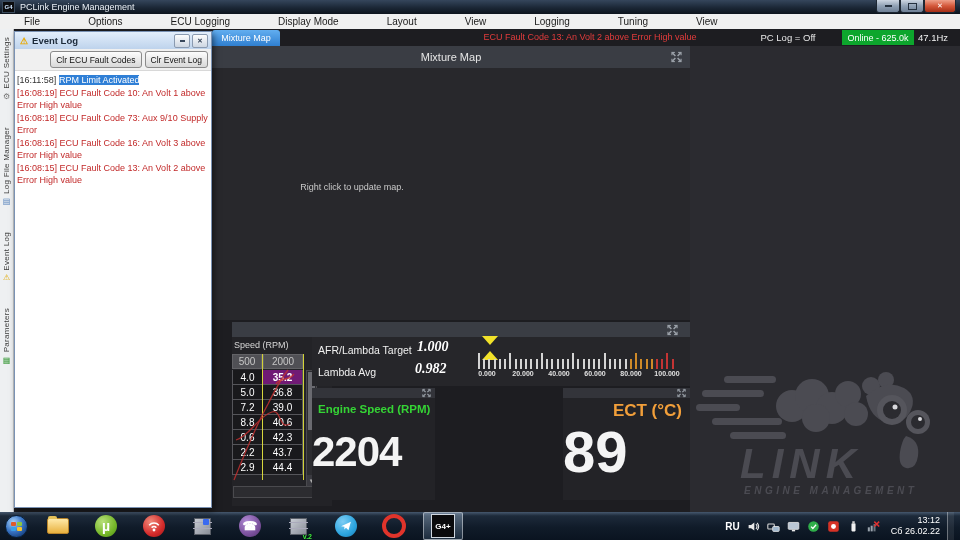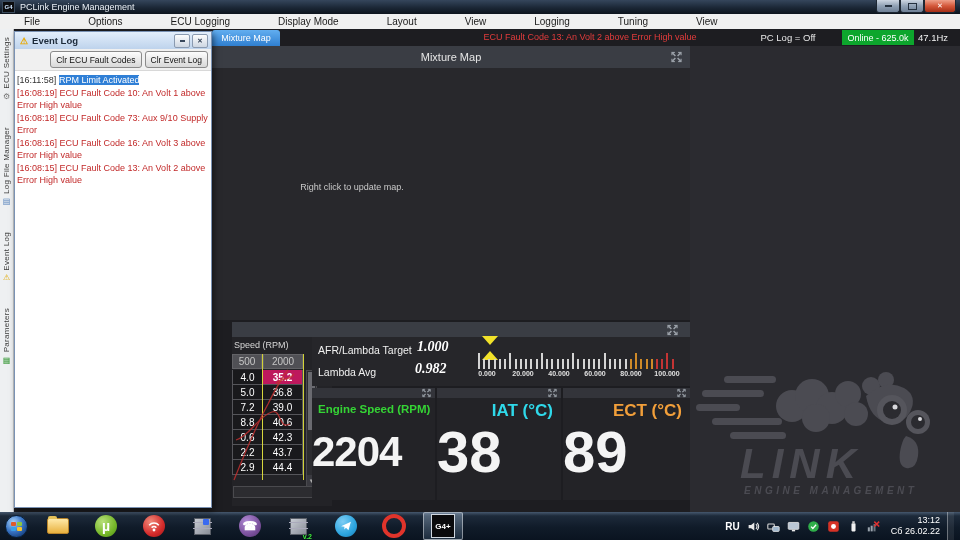--- a/index.html
+++ b/index.html
@@ -51,21 +51,21 @@
   .tablepanel .panelstrip{height:15px;}
   .axislabel{position:absolute;left:2px;top:18px;color:#d8d8d8;font-size:9px;white-space:nowrap;}
   .thead{position:absolute;top:32px;height:15px;background:#505055;color:#c6c6c6;font-size:10px;
     display:flex;align-items:center;justify-content:center;box-sizing:border-box;border:1px solid #626266;}
   .th0{left:0;width:30px;} .th1{left:31px;width:40px;}
   .trows{position:absolute;left:0;top:48px;width:72px;}
   .trow{display:flex;height:15px;}
   .tcell{box-sizing:border-box;border:1px solid #55555a;border-top:none;background:#19191c;color:#fff;
     font-size:10px;display:flex;align-items:center;justify-content:center;}
   .tcell.c0{width:31px;} .tcell.c1{width:41px;margin-left:-1px;}
-  .tcell.sel{background:#be185d;font-weight:bold;}
+  .tcell.sel{background:#701a75;font-weight:bold;}
   .yline{position:absolute;top:32px;height:126px;width:1px;background:#e6e63a;opacity:.9;}
   .vscroll{position:absolute;left:74px;top:48px;width:11px;height:117px;background:#2c2c30;border:1px solid #4a4a4e;box-sizing:border-box;}
   .vthumb{position:absolute;left:1px;top:1px;width:7px;height:58px;background:#6a6a70;}
   .varrow{position:absolute;left:0;bottom:0;width:9px;height:11px;background:#3a3a40;color:#aaa;font-size:7px;
     display:flex;align-items:center;justify-content:center;}
   .hscroll{position:absolute;left:1px;top:164px;width:96px;height:12px;background:#2c2c30;border:1px solid #4a4a4e;box-sizing:border-box;}
   .harrow{position:absolute;right:0;top:0;width:12px;height:10px;background:#3a3a40;color:#aaa;font-size:7px;
     display:flex;align-items:center;justify-content:center;}
   .tracesvg{position:absolute;left:0;top:32px;pointer-events:none;}
   
@@ -372,30 +372,20 @@
   <div class="gauge g1">
     <div class="gstrip">
       <svg class="expand" viewBox="0 0 12 12">
           <path d="M4.8 4.8 1.5 1.5M7.2 4.8 10.5 1.5M4.8 7.2 1.5 10.5M7.2 7.2 10.5 10.5" stroke="#9aa0a8" stroke-width="1.6"></path>
           <path d="M1 4.2V1h3.2M7.8 1H11v3.2M1 7.8V11h3.2M7.8 11H11V7.8" stroke="#9aa0a8" stroke-width="1.2" fill="none"></path>
         </svg>
     </div>
     <div class="glabel">Engine Speed (RPM)</div>
     <div class="gvalue">2204</div>
   </div>
-  <div class="gauge g2">
-    <div class="gstrip">
-      <svg class="expand" viewBox="0 0 12 12">
-          <path d="M4.8 4.8 1.5 1.5M7.2 4.8 10.5 1.5M4.8 7.2 1.5 10.5M7.2 7.2 10.5 10.5" stroke="#9aa0a8" stroke-width="1.6"></path>
-          <path d="M1 4.2V1h3.2M7.8 1H11v3.2M1 7.8V11h3.2M7.8 11H11V7.8" stroke="#9aa0a8" stroke-width="1.2" fill="none"></path>
-        </svg>
-    </div>
-    <div class="glabel">IAT (°C)</div>
-    <div class="gvalue">38</div>
-  </div>
   <div class="gauge g3">
     <div class="gstrip">
       <svg class="expand" viewBox="0 0 12 12">
           <path d="M4.8 4.8 1.5 1.5M7.2 4.8 10.5 1.5M4.8 7.2 1.5 10.5M7.2 7.2 10.5 10.5" stroke="#9aa0a8" stroke-width="1.6"></path>
           <path d="M1 4.2V1h3.2M7.8 1H11v3.2M1 7.8V11h3.2M7.8 11H11V7.8" stroke="#9aa0a8" stroke-width="1.2" fill="none"></path>
         </svg>
     </div>
     <div class="glabel">ECT (°C)</div>
     <div class="gvalue">89</div>
   </div>

